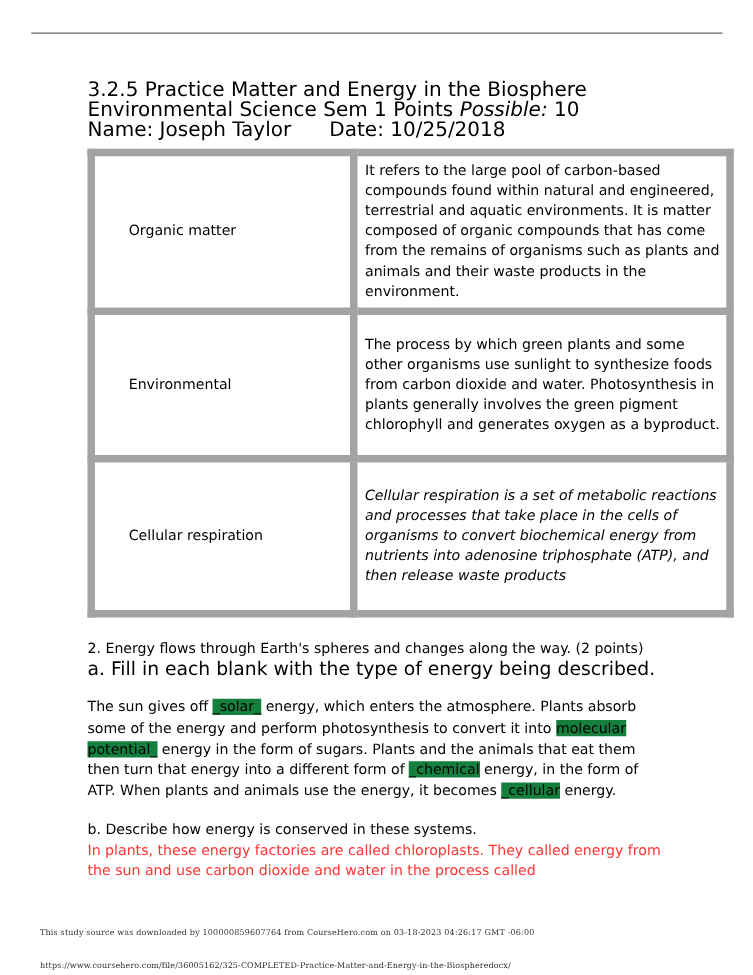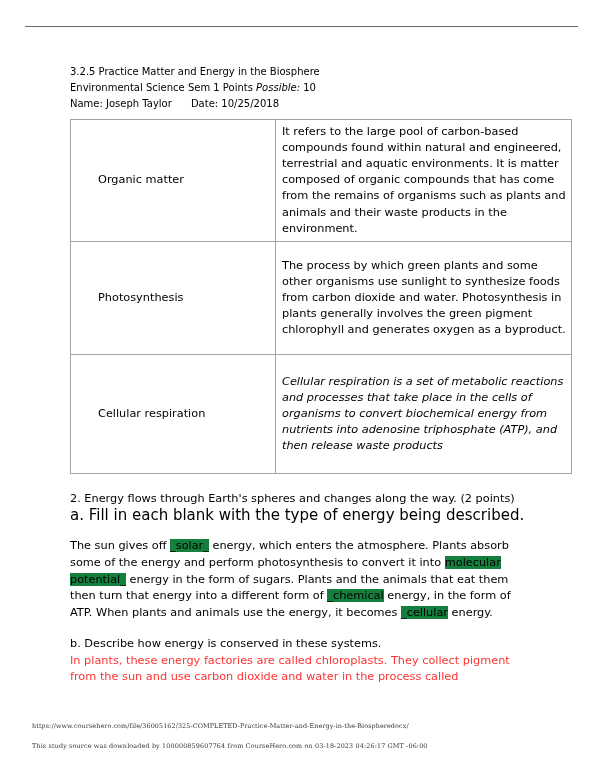--- a/index.html
+++ b/index.html
@@ -29,41 +29,41 @@
     height: 1px;
     background: #6b6b6b;
   }
   .content {
     position: absolute;
     left: 70px;
     top: 64px;
     width: 462px;
   }
   .header-block {
-    font-size: 10px;
+    font-size: 16px;
     line-height: 16.2px;
     white-space: pre;
   }
   .header-block .italic {
     font-style: italic;
   }
   .q1 {
     font-size: 11.3px;
     line-height: 16.2px;
     margin-top: 15px;
     white-space: nowrap;
   }
   table.carbon-table {
     border-collapse: collapse;
     width: 460px;
     margin-top: 6px;
     table-layout: fixed;
   }
   table.carbon-table td {
-    border: 1px solid #a3a3a3;
+    border: 6px solid #a3a3a3;
     vertical-align: middle;
     font-size: 11.3px;
     line-height: 16.2px;
     padding: 4px 5px 4px 6px;
   }
   table.carbon-table td.term {
     width: 172px;
     padding-left: 27px;
   }
   table.carbon-table td.definition {
@@ -109,21 +109,21 @@
     top: 742px;
     font-family: "DejaVu Serif", serif;
     font-size: 6.4px;
     letter-spacing: 0.15px;
     color: #333333;
     white-space: nowrap;
   }
   .footer-url {
     position: absolute;
     left: 32px;
-    top: 722px;
+    top: 768px;
     font-family: "DejaVu Serif", serif;
     font-size: 6.4px;
     letter-spacing: 0.1px;
     color: #333333;
     white-space: nowrap;
   }
 </style>
 </head>
 <body>
 
@@ -138,36 +138,36 @@
 <span>Name: Joseph Taylor      Date: 10/25/2018</span></div>
 
 
     <table class="carbon-table">
       <tbody>
         <tr class="row1">
           <td class="term">Organic matter</td>
           <td class="definition">It refers to the large pool of carbon-based compounds found within natural and engineered, terrestrial and aquatic environments. It is matter composed of organic compounds that has come from the remains of organisms such as plants and animals and their waste products in the environment.</td>
         </tr>
         <tr class="row2">
-          <td class="term">Photosynthesis</td>
+          <td class="term">Environmental</td>
           <td class="definition">The process by which green plants and some other organisms use sunlight to synthesize foods from carbon dioxide and water. Photosynthesis in plants generally involves the green pigment chlorophyll and generates oxygen as a byproduct.</td>
         </tr>
         <tr class="row3">
           <td class="term">Cellular respiration</td>
           <td class="definition">Cellular respiration is a set of metabolic reactions and processes that take place in the cells of organisms to convert biochemical energy from nutrients into adenosine triphosphate (ATP), and then release waste products</td>
         </tr>
       </tbody>
     </table>
 
     <div class="q2">2. Energy flows through Earth's spheres and changes along the way. (2 points)</div>
     <div class="q2a">a. Fill in each blank with the type of energy being described.</div>
 
     <div class="fill-para"><span>The sun gives off </span><span class="hl">_solar_</span><span> energy, which enters the atmosphere. Plants absorb some of the energy and perform photosynthesis to convert it into </span><span class="hl">molecular potential_</span><span> energy in the form of sugars. Plants and the animals that eat them then turn that energy into a different form of </span><span class="hl">_chemical</span><span> energy, in the form of ATP. When plants and animals use the energy, it becomes </span><span class="hl">_cellular</span><span> energy.</span></div>
 
     <div class="qb">b. Describe how energy is conserved in these systems.</div>
-    <div class="answer-red">In plants, these energy factories are called chloroplasts. They collect pigment from the sun and use carbon dioxide and water in the process called</div>
+    <div class="answer-red">In plants, these energy factories are called chloroplasts. They called energy from the sun and use carbon dioxide and water in the process called</div>
 
   </div>
 
   <div class="footer-note">This study source was downloaded by 100000859607764 from CourseHero.com on 03-18-2023 04:26:17 GMT -06:00</div>
   <div class="footer-url">https://www.coursehero.com/file/36005162/325-COMPLETED-Practice-Matter-and-Energy-in-the-Biospheredocx/</div>
 
 </div>
 
 </body></html>

